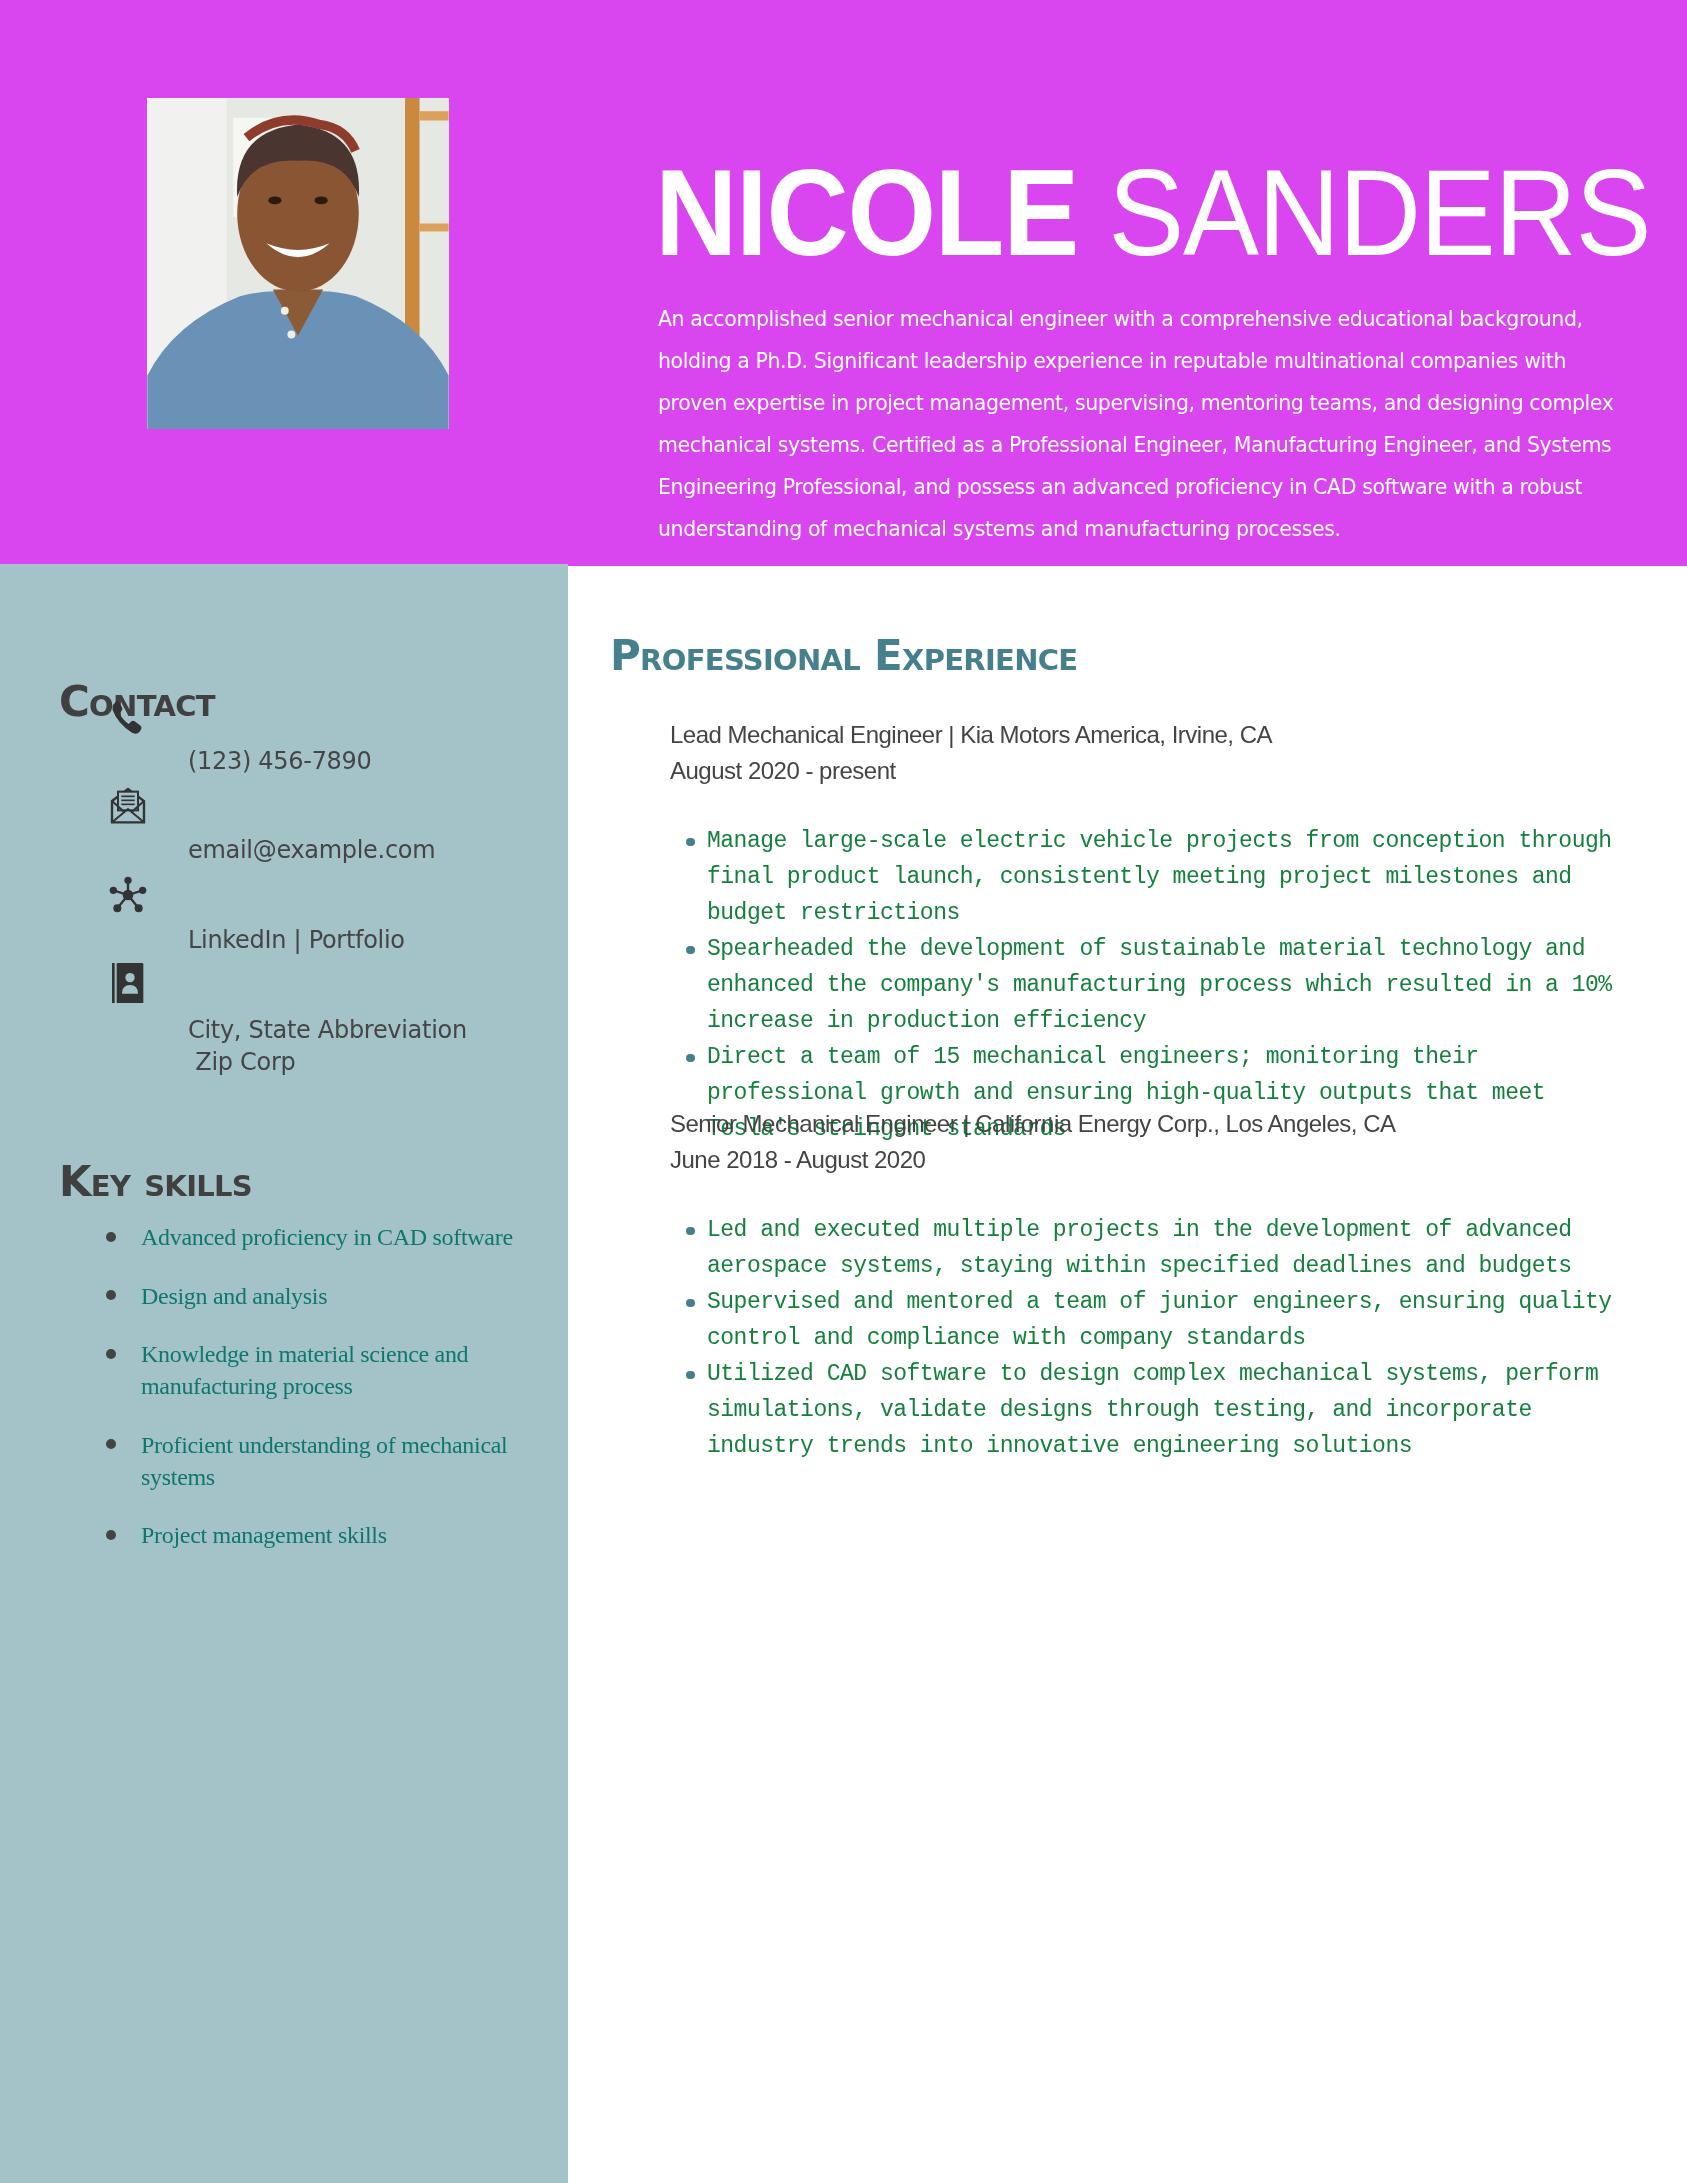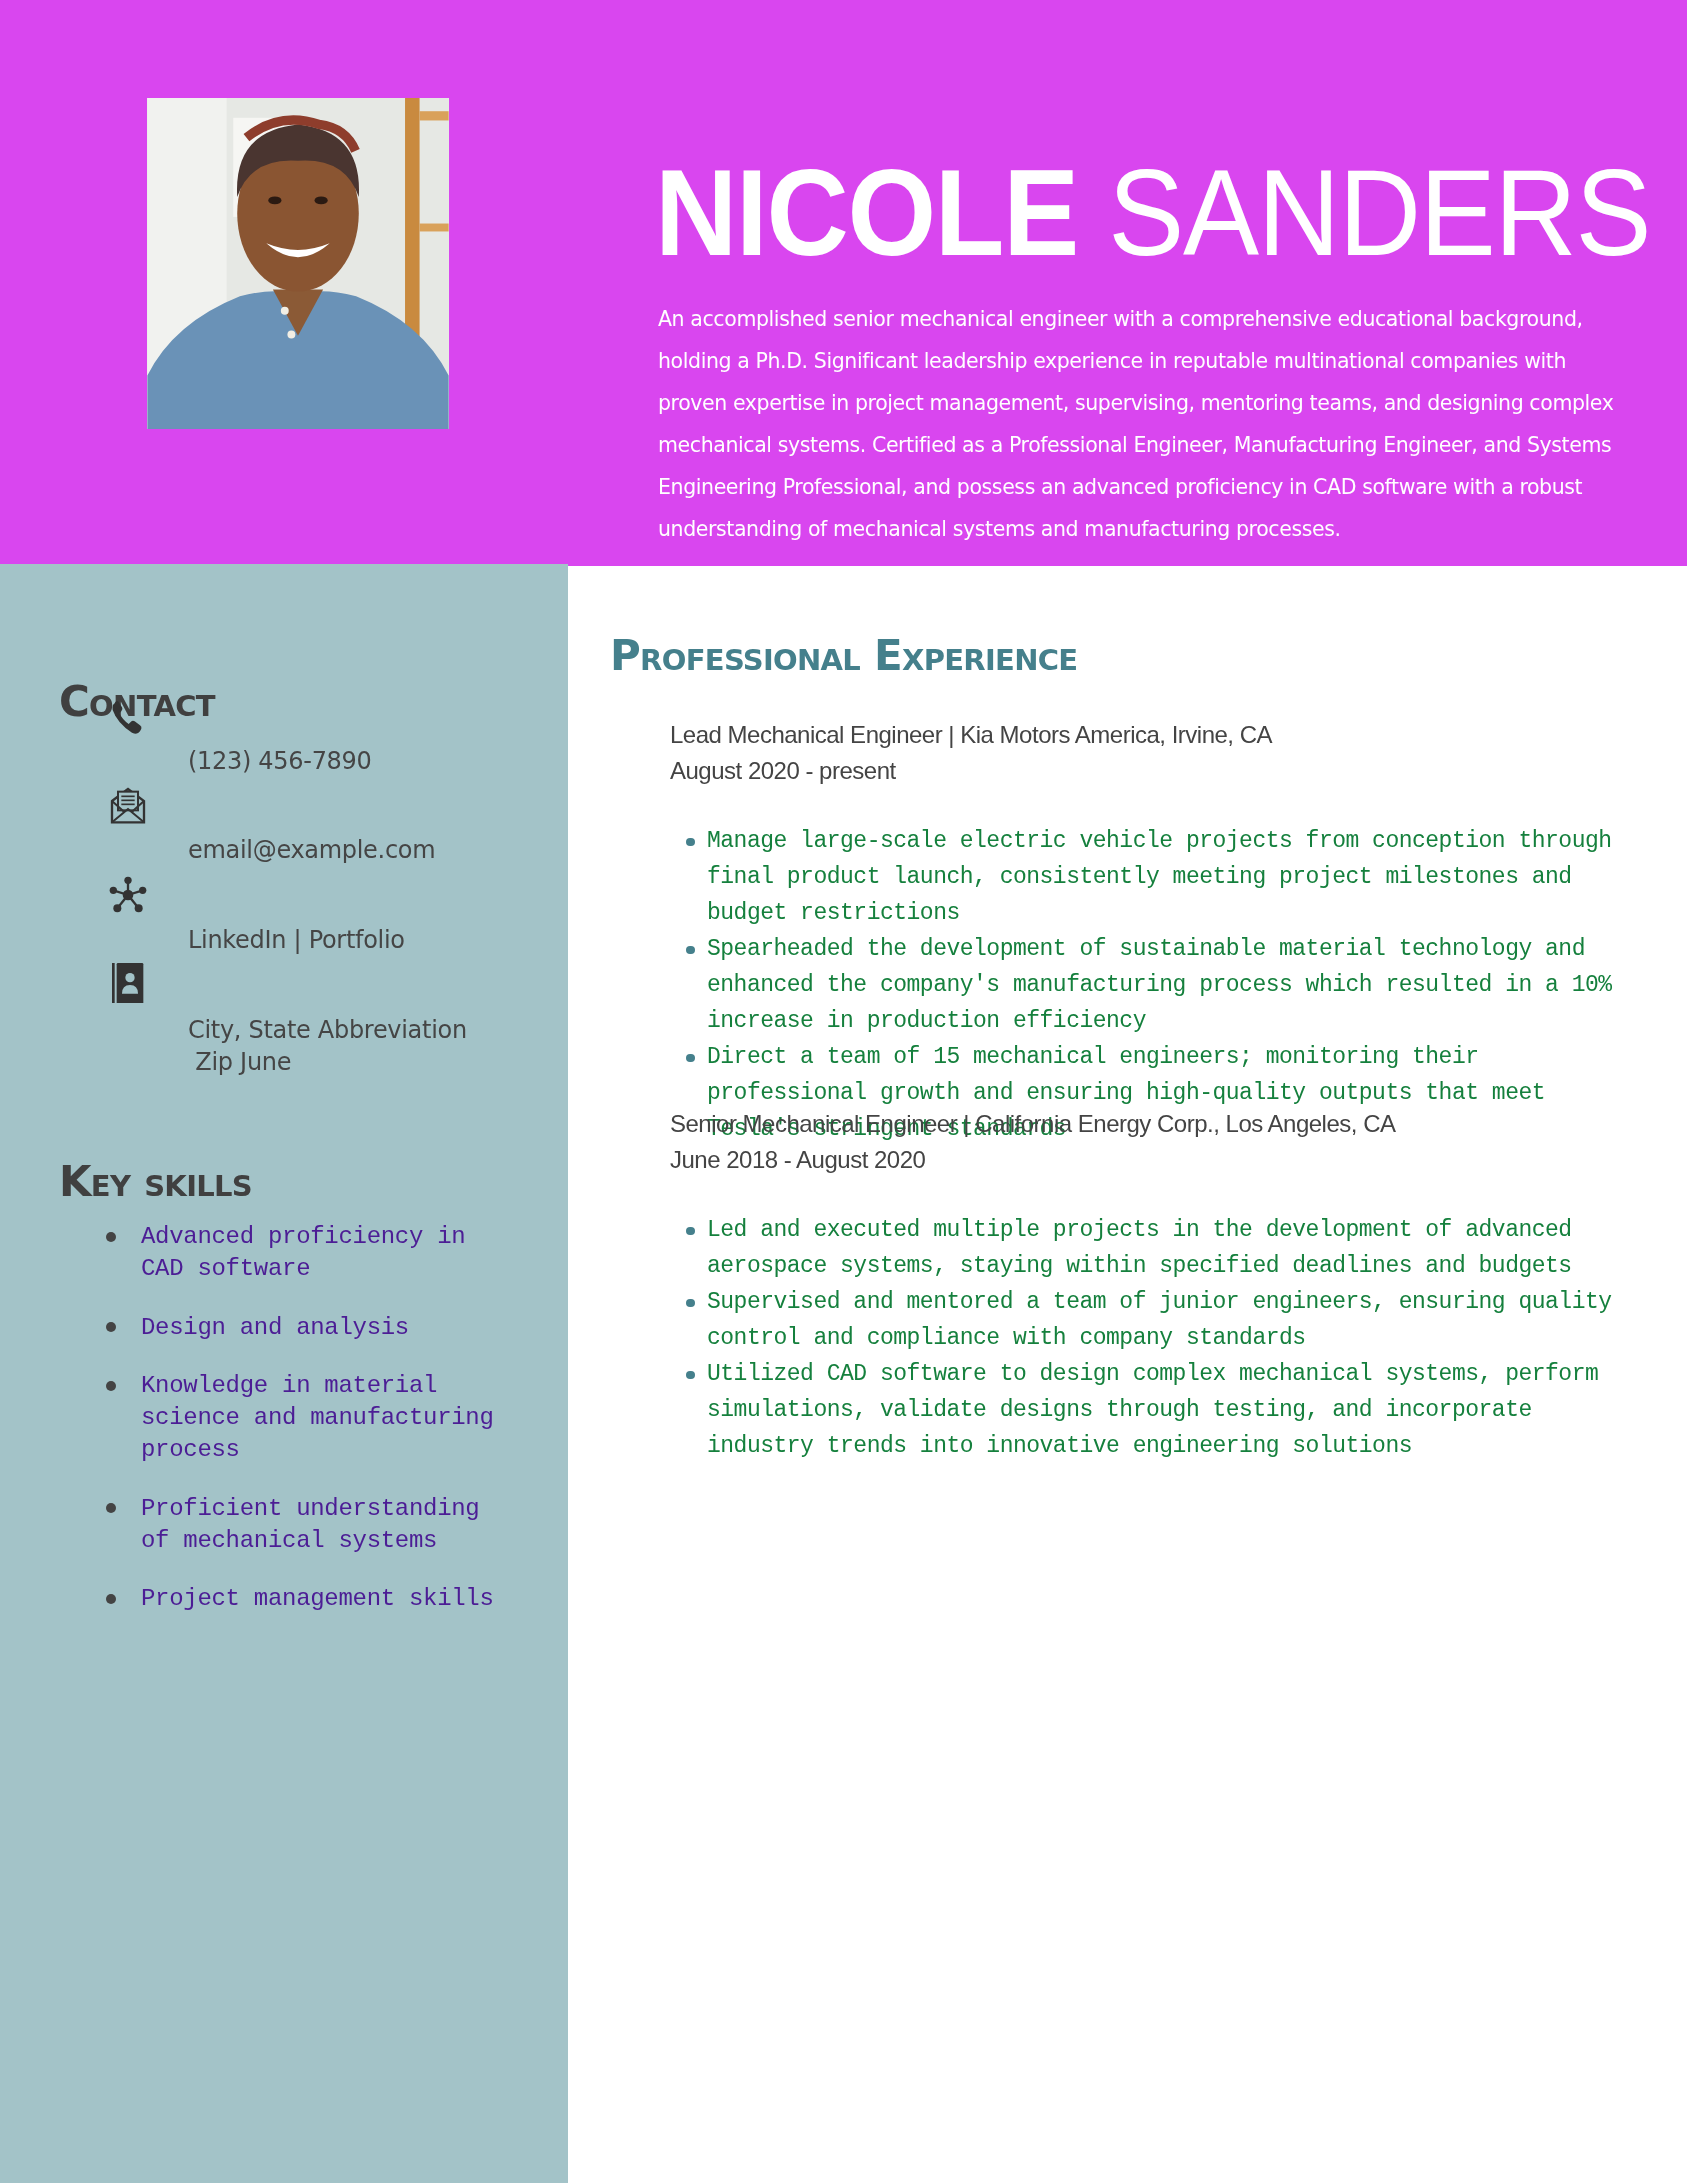--- a/index.html
+++ b/index.html
@@ -46,22 +46,22 @@
   .contact-text {
     position:absolute; left:188px; font-family:"DejaVu Sans", sans-serif;
     font-size:24px; color:#454545; line-height:32px; white-space:nowrap;
     letter-spacing:-0.3px;
   }
   .skills {
     position:absolute; left:106px; top:1221px; width:410px; margin:0; padding:0;
     list-style:none;
   }
   .skills li {
-    position:relative; padding-left:35px; font-family:Liberation Mono, monospace;
-    font-size:24px; line-height:32px; color:#4c1d95; margin-bottom:26.5px;
+    position:relative; padding-left:35px; font-family:Liberation Serif, serif;
+    font-size:24px; line-height:32px; color:#0f766e; margin-bottom:26.5px;
     letter-spacing:-0.3px;
   }
   .skills li .dot {
     position:absolute; left:0; top:10.6px; width:10px; height:10px;
     border-radius:50%; background:#444;
   }
   .main-heading {
     position:absolute; left:610px; top:635px; margin:0;
     font-family:"DejaVu Sans", sans-serif; font-weight:bold;
     color:#45808C; font-size:42px; font-variant:small-caps;
@@ -153,21 +153,21 @@
 <div class="contact-text" style="top:924px;">LinkedIn | Portfolio</div>
 
 <svg class="icon" style="left:108px; top:963px;" viewBox="0 0 60 60">
   <rect x="6" y="0" width="4" height="62" fill="#333"></rect>
   <rect x="13" y="0" width="40" height="62" rx="2" fill="#333"></rect>
   <circle cx="33" cy="22" r="7" fill="#A3C3C8"></circle>
   <path d="M21 46 Q21 33 33 33 Q45 33 45 46 Z" fill="#A3C3C8"></path>
 </svg>
 <div class="contact-text" style="top:1014px;">
   <div>City, State Abbreviation</div>
-  <div style="white-space:pre;"> Zip June</div>
+  <div style="white-space:pre;"> Zip Corp</div>
 </div>
 
 <h2 class="side-heading" style="top:1145px;text-align:right;">Key skills</h2>
 
 <ul class="skills">
   <li><span class="dot"></span><span>Advanced proficiency in CAD software</span></li>
   <li><span class="dot"></span><span>Design and analysis</span></li>
   <li><span class="dot"></span><span>Knowledge in material science and manufacturing process</span></li>
   <li><span class="dot"></span><span>Proficient understanding of mechanical systems</span></li>
   <li><span class="dot"></span><span>Project management skills</span></li>

